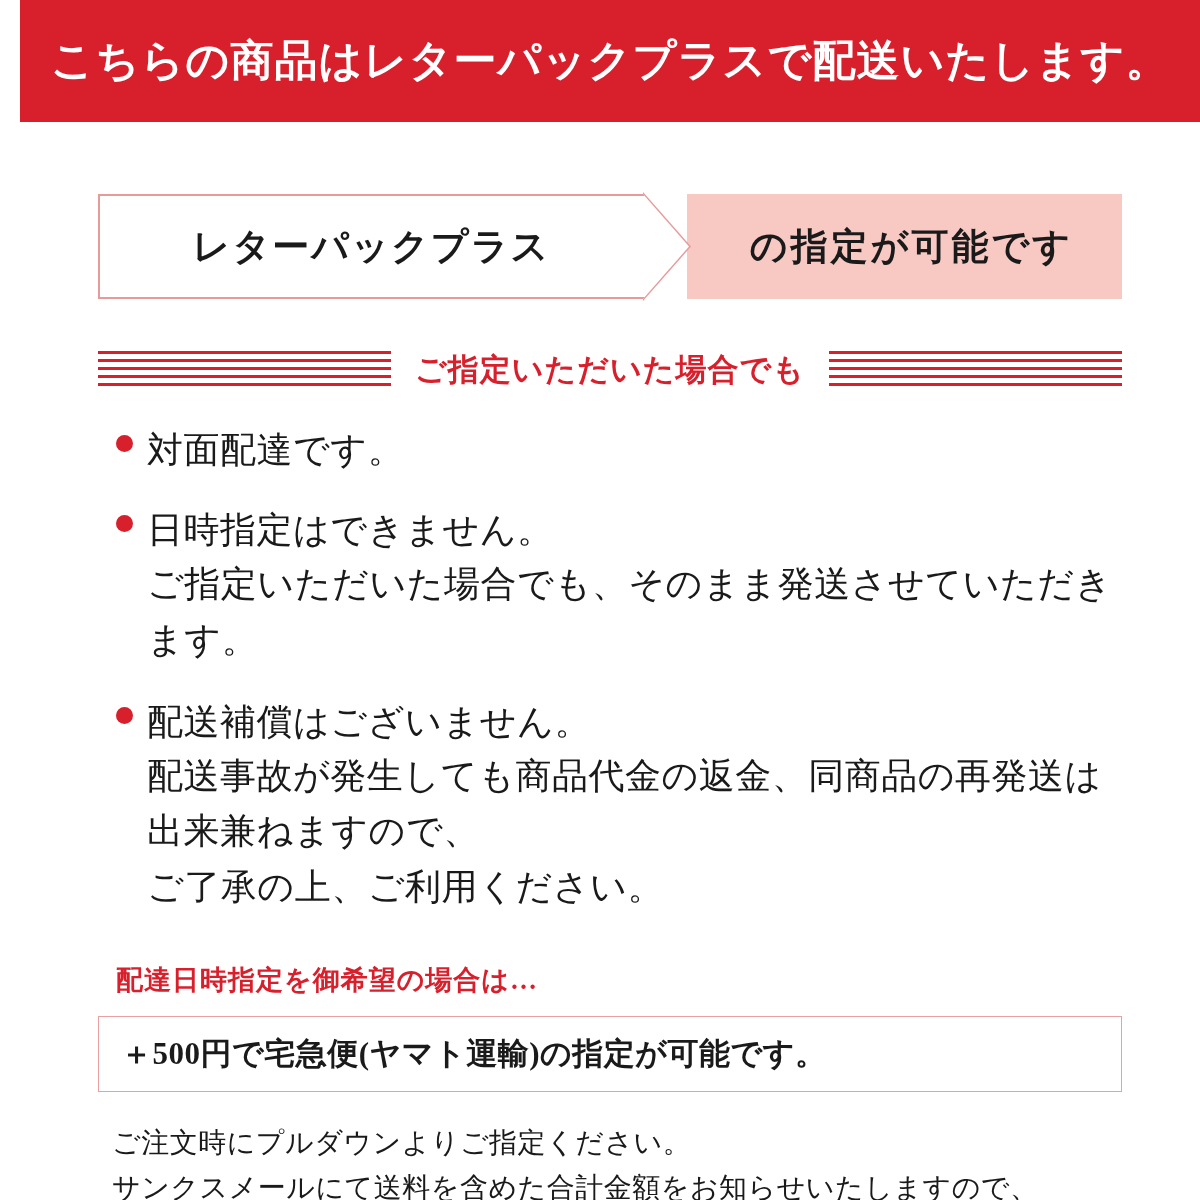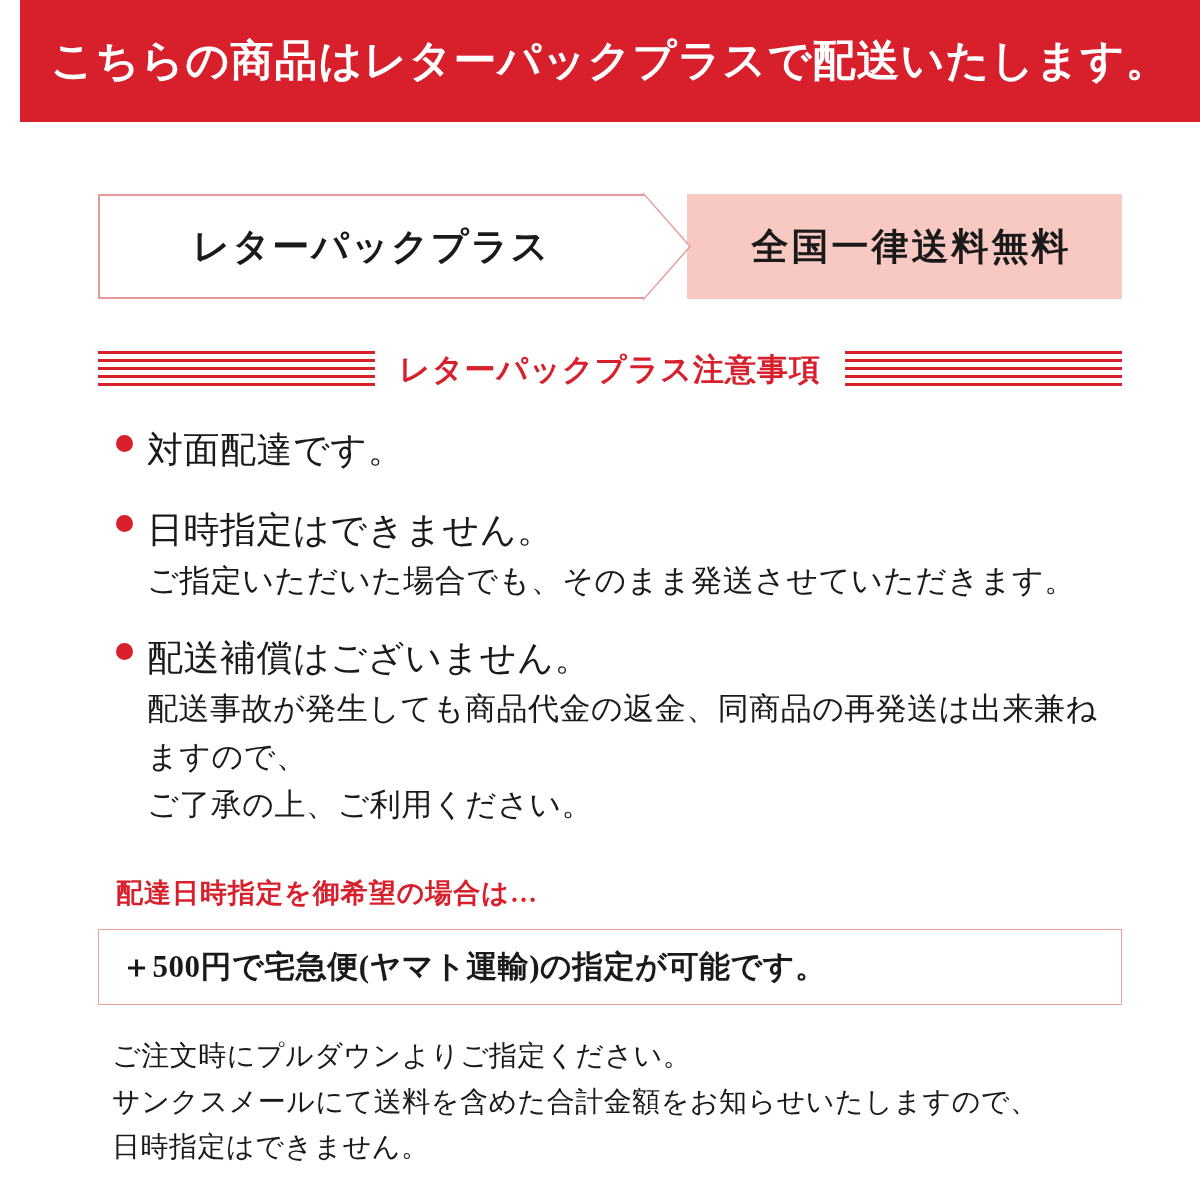--- a/index.html
+++ b/index.html
@@ -155,21 +155,21 @@
     flex: 0 0 auto;
     margin-top: 12px;
   }
   .note-main {
     font-size: 36px;
     line-height: 1.5;
     color: #1a1a1a;
     letter-spacing: 0.5px;
   }
   .note-sub {
-    font-size: 31px;
+    font-size: 36px;
     line-height: 1.55;
     color: #1a1a1a;
     margin-left: 31px;
     letter-spacing: 0.5px;
   }
 
   
   .request-heading {
     margin: 46px 78px 0 96px;
     font-size: 27px;
@@ -214,27 +214,27 @@
 
   <div class="ribbon">
     <div class="ribbon-left">
       <span class="ribbon-left-text">レターパックプラス</span>
     </div>
     <div class="ribbon-arrow">
       <div class="outline"></div>
       <div class="shape"></div>
     </div>
     <div class="ribbon-right">
-      <span class="ribbon-right-text">全国一律送料無料</span>
+      <span class="ribbon-right-text">の指定が可能です</span>
     </div>
   </div>
 
   <div class="section-title">
     <div class="stripes"></div>
-    <div class="section-title-text">レターパックプラス注意事項</div>
+    <div class="section-title-text">ご指定いただいた場合でも</div>
     <div class="stripes"></div>
   </div>
 
   <div class="notes">
 
     <div class="note-item">
       <div class="note-head">
         <span class="bullet"></span>
         <span class="note-main">対面配達です。</span>
       </div>

